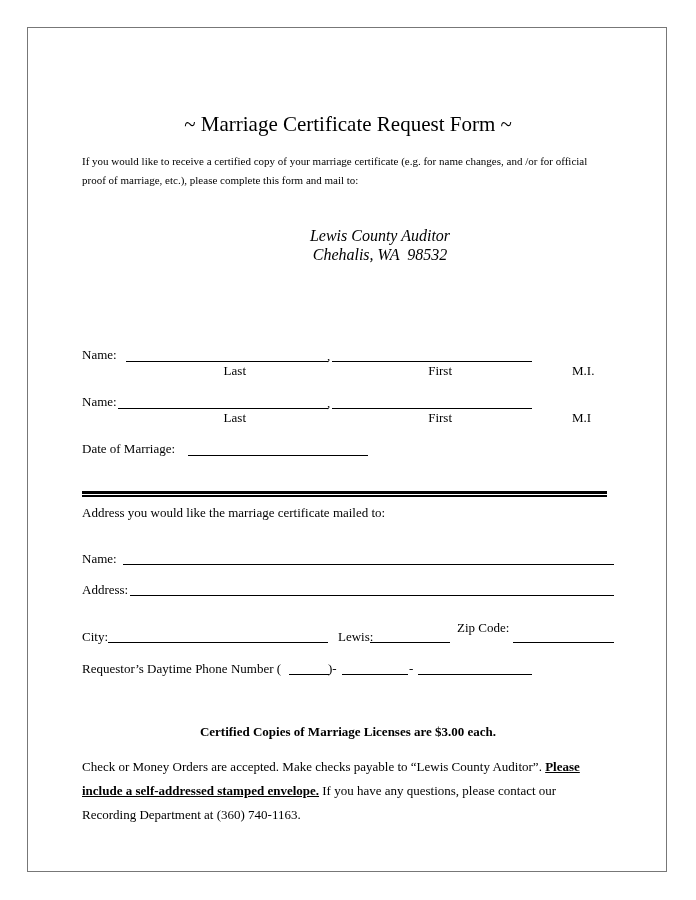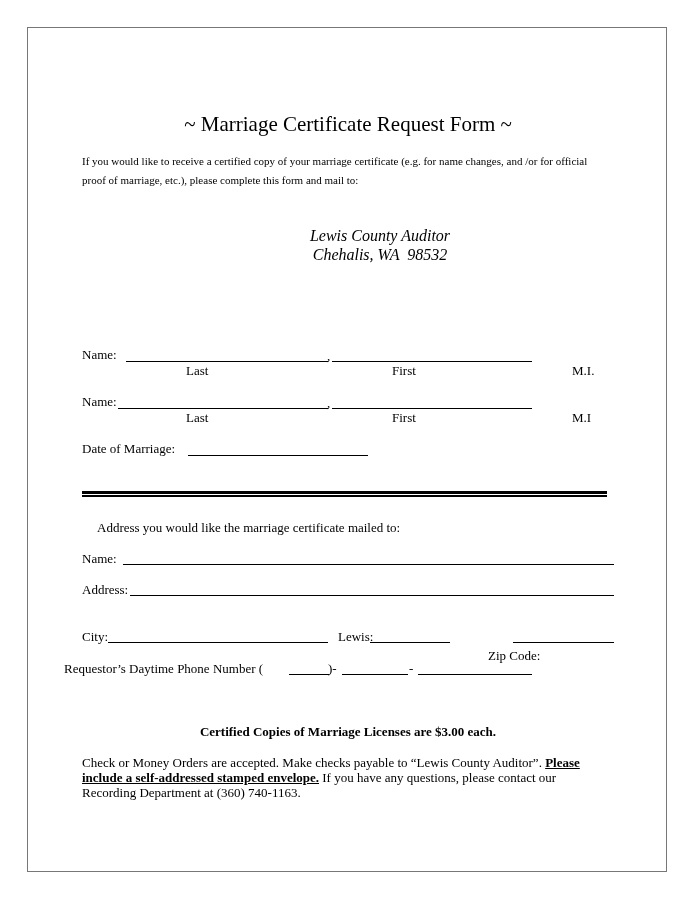--- a/index.html
+++ b/index.html
@@ -9,23 +9,23 @@
           border: 1px solid #777; box-sizing: border-box; }
   .abs { position: absolute; white-space: nowrap; }
   .title { left: 0; width: 696px; top: 112px; text-align: center; font-size: 21px; }
   .intro { left: 82px; top: 152px; width: 530px; font-size: 11px; line-height: 18.5px; white-space: normal; }
   .addr { left: 0; width: 696px; top: 227px; text-align: center; font-size: 16px; line-height: 18.5px; font-style: italic; margin-left: 32px; }
   .addr div { white-space: nowrap; }
   .lbl { font-size: 13px; }
   .line { position: absolute; border-bottom: 1px solid #000; height: 0; }
   .thick1 { position: absolute; left: 82px; width: 525px; top: 491px; height: 3px; background: #000; }
   .thick2 { position: absolute; left: 82px; width: 525px; top: 495px; height: 2px; background: #000; }
-  .center { text-align: left; }
+  .center { text-align: right; }
   .notice { left: 0; width: 696px; top: 724px; text-align: center; font-size: 13px; font-weight: bold; }
-  .para { left: 82px; top: 755px; width: 530px; font-size: 13px; line-height: 15px; white-space: normal; }
+  .para { left: 82px; top: 755px; width: 530px; font-size: 13px; line-height: 24px; white-space: normal; }
   .para .u { font-weight: bold; text-decoration: underline; }
 </style>
 </head>
 <body>
 
 <div class="page"></div>
 
 <div class="abs title">~ Marriage Certificate Request Form ~</div>
 
 <div class="abs intro">If you would like to receive a certified copy of your marriage certificate (e.g. for name changes, and /or for official proof of marriage, etc.), please complete this form and mail to:</div>
@@ -50,36 +50,36 @@
 <div class="abs lbl center" style="left:186px; width:60px; top:410px;">Last</div>
 <div class="abs lbl center" style="left:392px; width:60px; top:410px;">First</div>
 <div class="abs lbl" style="left:572px; top:410px;">M.I</div>
 
 <div class="abs lbl" style="left:82px; top:441px;">Date of Marriage:</div>
 <div class="line" style="left:188px; width:180px; top:455px;"></div>
 
 <div class="thick1"></div>
 <div class="thick2"></div>
 
-<div class="abs lbl" style="left:82px; top:520px;margin-left:15px;">Address you would like the marriage certificate mailed to:</div>
+<div class="abs lbl" style="left:82px; top:505px;">Address you would like the marriage certificate mailed to:</div>
 
 <div class="abs lbl" style="left:82px; top:551px;">Name:</div>
 <div class="line" style="left:123px; width:491px; top:564px;"></div>
 
 <div class="abs lbl" style="left:82px; top:582px;">Address:</div>
 <div class="line" style="left:130px; width:484px; top:595px;"></div>
 
 <div class="abs lbl" style="left:82px; top:629px;text-align:center;">City:</div>
 <div class="line" style="left:108px; width:220px; top:642px;"></div>
 <div class="abs lbl" style="left:338px; top:629px;">Lewis:</div>
 <div class="line" style="left:370px; width:80px; top:642px;"></div>
-<div class="abs lbl" style="left:457px; top:648px;margin-left:31px;">Zip Code:</div>
+<div class="abs lbl" style="left:457px; top:620px;">Zip Code:</div>
 <div class="line" style="left:513px; width:101px; top:642px;"></div>
 
-<div class="abs lbl" style="left:64px; top:661px;text-align:center;">Requestor’s Daytime Phone Number (</div>
+<div class="abs lbl" style="left:82px; top:661px;text-align:center;">Requestor’s Daytime Phone Number (</div>
 <div class="line" style="left:289px; width:40px; top:674px;"></div>
 <div class="abs lbl" style="left:328px; top:661px;">)-</div>
 <div class="line" style="left:342px; width:66px; top:674px;"></div>
 <div class="abs lbl" style="left:409px; top:661px;">-</div>
 <div class="line" style="left:418px; width:114px; top:674px;"></div>
 
 <div class="abs notice">Certified Copies of Marriage Licenses are $3.00 each.</div>
 
 <div class="abs para">
   <span>Check or Money Orders are accepted.  Make checks payable to “Lewis County Auditor”. </span><span class="u">Please include a self-addressed stamped envelope.</span><span> If you have any questions, please contact our Recording Department at (360) 740-1163.</span>

